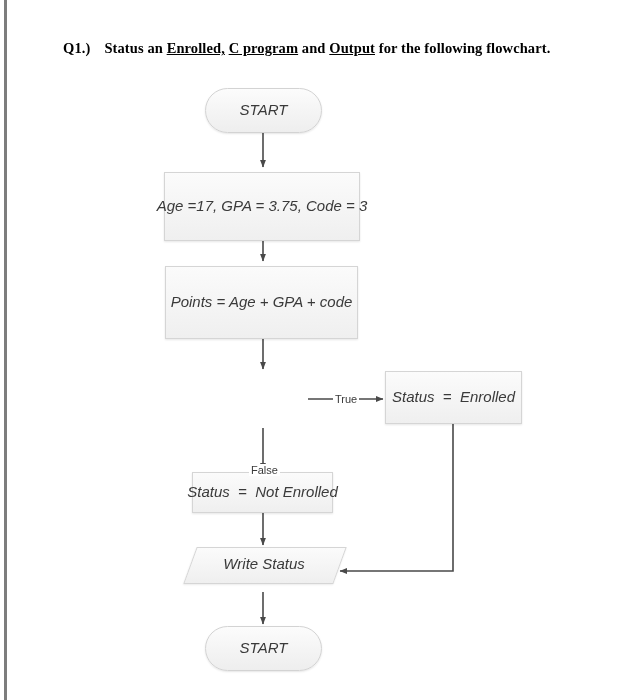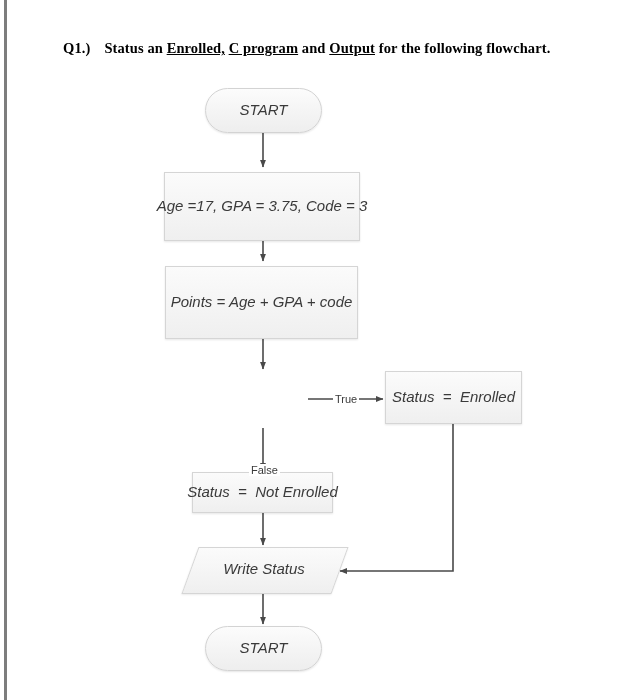--- a/index.html
+++ b/index.html
@@ -184,21 +184,21 @@
 
 
   <div class="node process" style="left:192px; top:472px; width:141px; height:41px;">
     <span class="label">Status  =  Not Enrolled</span>
   </div>
 
   <div class="node process" style="left:385px; top:371px; width:137px; height:53px;">
     <span class="label">Status  =  Enrolled</span>
   </div>
 
-  <div class="node io-shape" style="left:190px; top:547px; width:148px; height:45px;">
+  <div class="node io-shape" style="left:190px; top:547px; width:148px; height:35px;">
     <span class="para"></span>
     <span class="label">Write Status</span>
   </div>
 
   <div class="node terminator" style="left:205px; top:626px; width:117px; height:45px;">
     <span class="label">START</span>
   </div>
 
   <span class="edge-label" style="left:333px; top:393px;">True</span>
   <span class="edge-label" style="left:249px; top:446px;margin-top:18px;">False</span>

